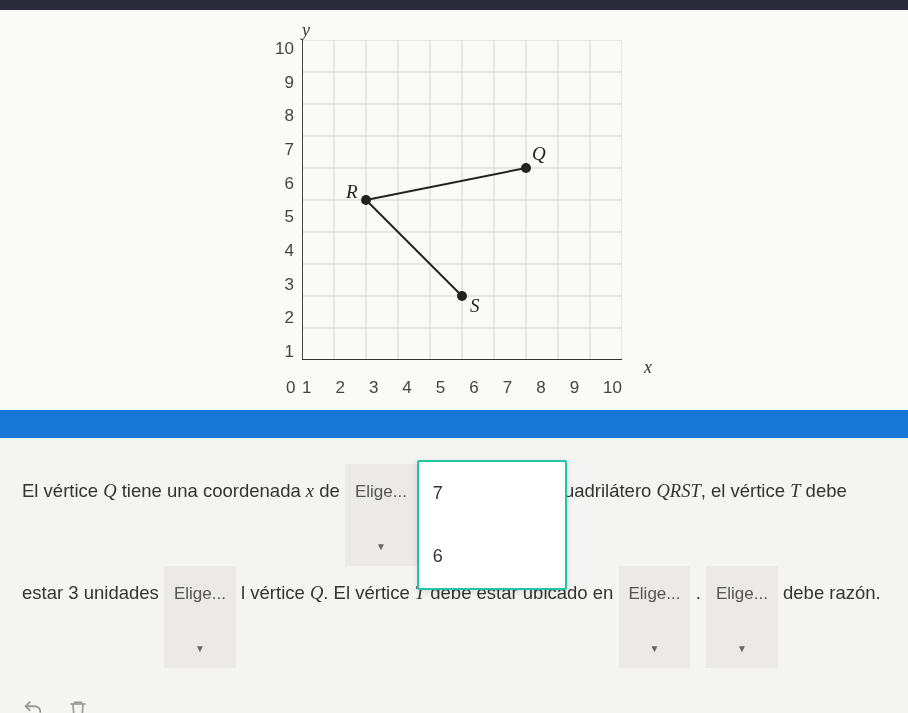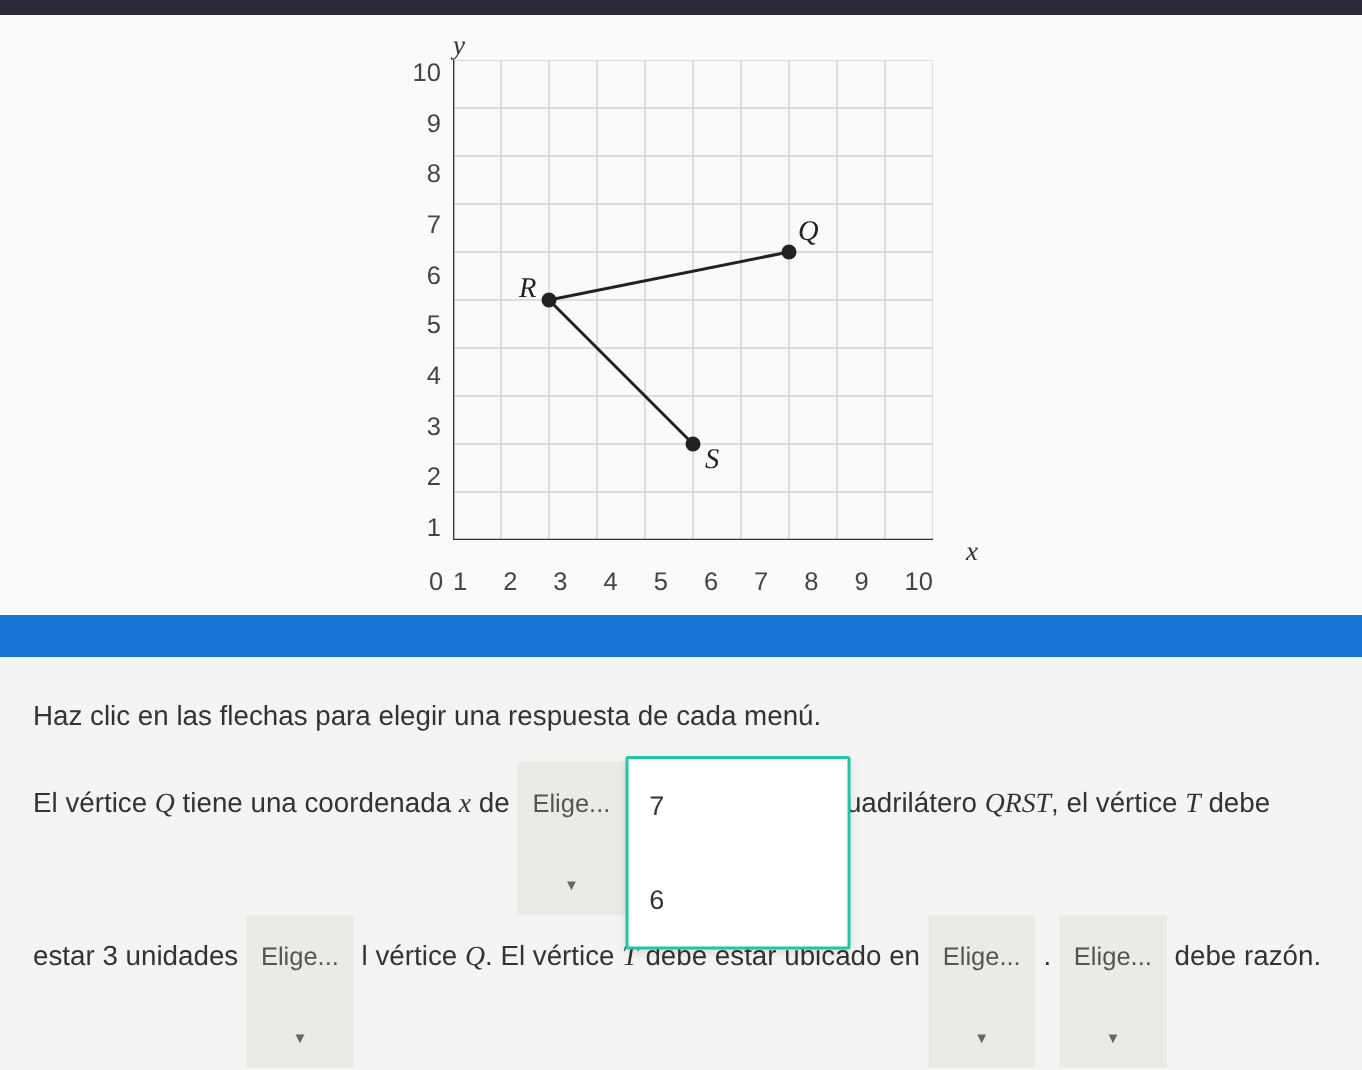--- a/index.html
+++ b/index.html
@@ -230,21 +230,20 @@
         <text x="44" y="158">R</text>
         <text x="168" y="272">S</text>
       </g>
     </svg>
   </div>
 </div>
 
 <div class="blue-bar"></div>
 
 <div class="question">
-  <p class="instr">Haz clic en las flechas para elegir una respuesta de cada menú.</p>
 
   <div class="flow">
     <span>El vértice </span><span class="italic">Q</span><span> tiene una coordenada </span><span class="italic">x</span><span> de </span>
 
     <span class="dropdown open" id="dd1">
       <span>Elige...</span>
       <span class="chev">▼</span>
     </span>
 
     <span> . Para formar el cuadrilátero </span><span class="italic">QRST</span><span>, el vértice </span><span class="italic">T</span><span> debe estar 3 unidades </span>

